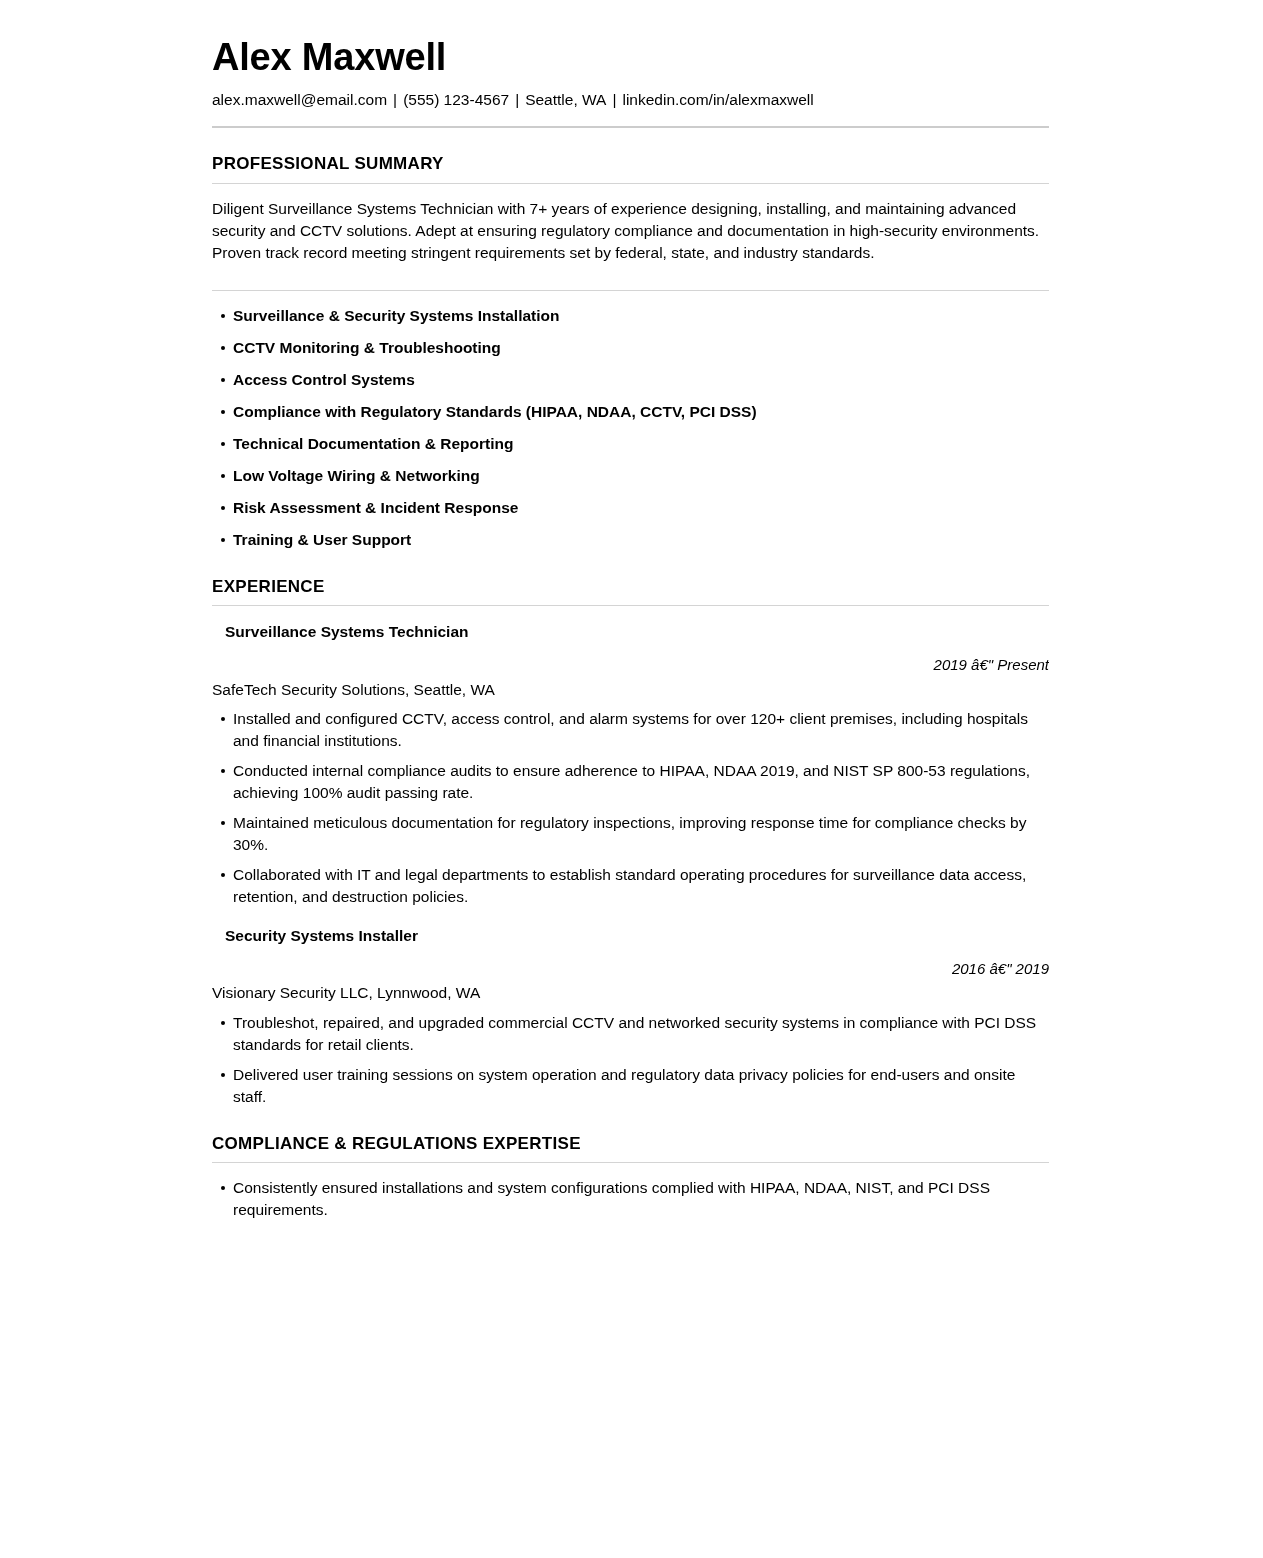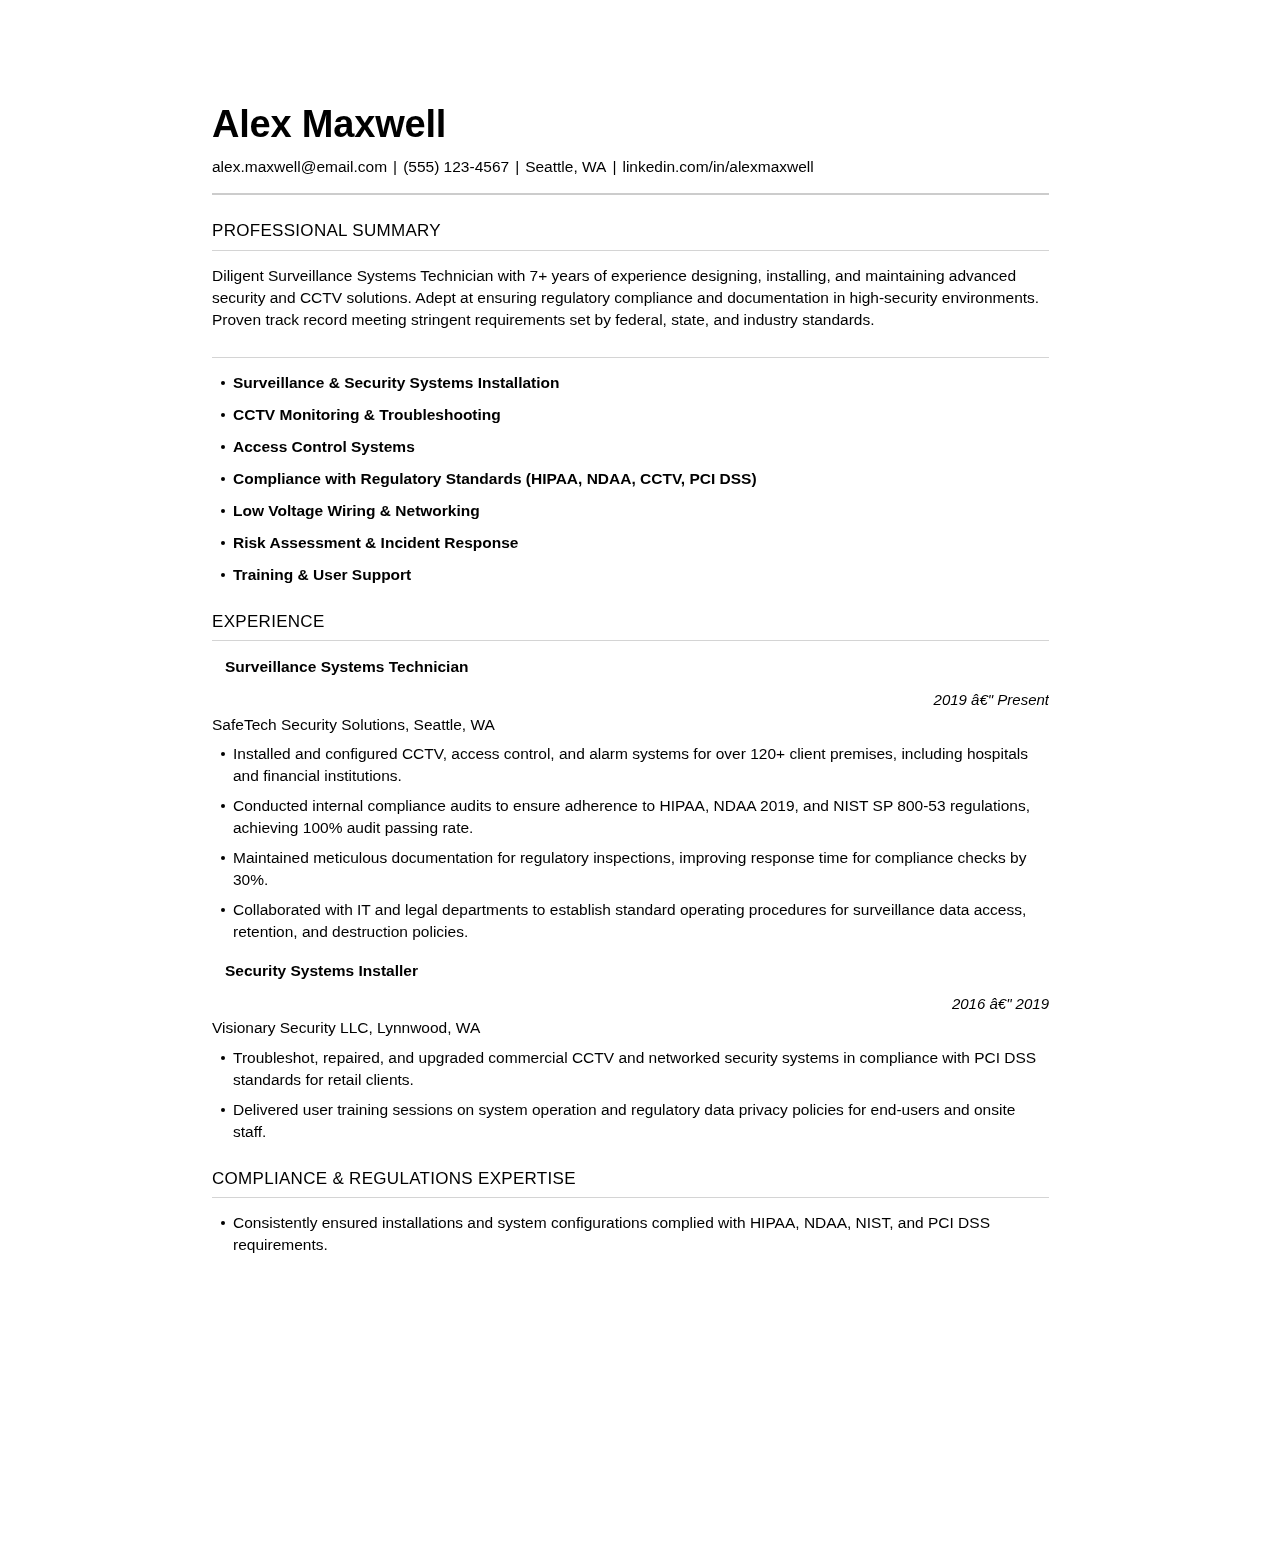--- a/index.html
+++ b/index.html
@@ -31,21 +31,21 @@
     height: 1300px;
     overflow: hidden;
   }
 
   
   .name {
     font-size: 38px;
     font-weight: bold;
     letter-spacing: -0.2px;
     margin: 0;
-    padding-top: 104px;
+    padding-top: 37px;
     line-height: 1.08;
   }
   .contact {
     font-size: 15.5px;
     margin-top: 12px;
     line-height: 1.3;
     white-space: nowrap;
   }
   .contact .sep {
     padding: 0 6px;
@@ -55,21 +55,21 @@
     border-top: 2px solid #cccccc;
     margin: 16px 0 0 0;
   }
 
   
   .section {
     margin-top: 26px;
   }
   .section-title {
     font-size: 17px;
-    font-weight: normal;
+    font-weight: bold;
     letter-spacing: 0.3px;
     margin: 0;
     line-height: 1.2;
   }
   .section-rule {
     border: 0;
     border-top: 1px solid #d4d4d4;
     margin: 8px 0 0 0;
   }
 
@@ -159,20 +159,21 @@
       <p class="summary-text">Diligent Surveillance Systems Technician with 7+ years of experience designing, installing, and maintaining advanced security and CCTV solutions. Adept at ensuring regulatory compliance and documentation in high-security environments. Proven track record meeting stringent requirements set by federal, state, and industry standards.</p>
     </div>
 
     <div class="section">
       <hr class="section-rule">
       <ul class="bullets skills">
         <li>Surveillance &amp; Security Systems Installation</li>
         <li>CCTV Monitoring &amp; Troubleshooting</li>
         <li>Access Control Systems</li>
         <li>Compliance with Regulatory Standards (HIPAA, NDAA, CCTV, PCI DSS)</li>
+        <li>Technical Documentation &amp; Reporting</li>
         <li>Low Voltage Wiring &amp; Networking</li>
         <li>Risk Assessment &amp; Incident Response</li>
         <li>Training &amp; User Support</li>
       </ul>
     </div>
 
     <div class="section">
       <h2 class="section-title">EXPERIENCE</h2>
       <hr class="section-rule">
 

